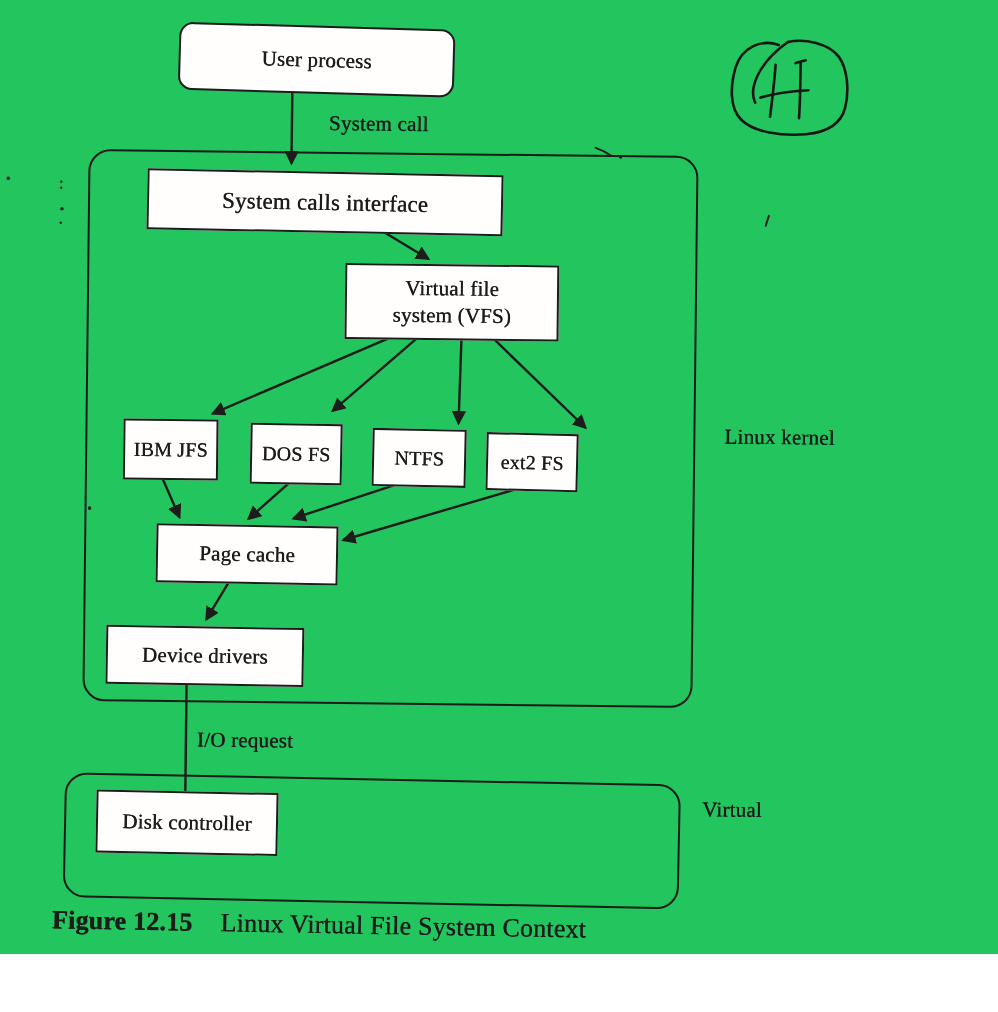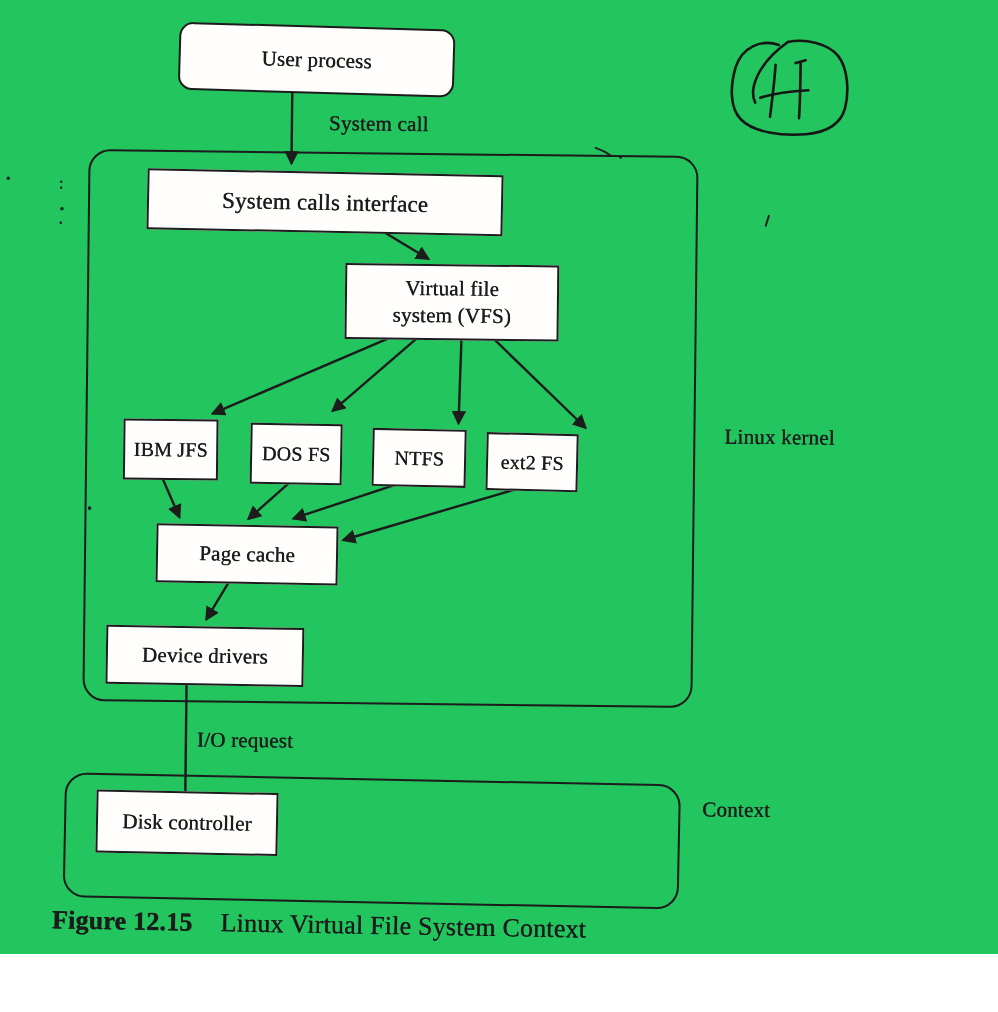--- a/index.html
+++ b/index.html
@@ -138,20 +138,20 @@
     <div class="node" id="n-dd">
       <span>Device drivers</span>
     </div>
     <div class="node" id="n-dc">
       <span>Disk controller</span>
     </div>
 
     <div class="floatlbl" id="lbl-syscall">System call</div>
     <div class="floatlbl" id="lbl-io">I/O request</div>
     <div class="floatlbl" id="lbl-kernel">Linux kernel</div>
-    <div class="floatlbl" id="lbl-hw">Context</div>
+    <div class="floatlbl" id="lbl-hw">Virtual</div>
 
     <div class="caption">
       <span class="cap-label">Figure 12.15</span><span class="cap-title">Linux Virtual File System Context</span>
     </div>
 
   </div>
 </div>
 
 </body></html>

